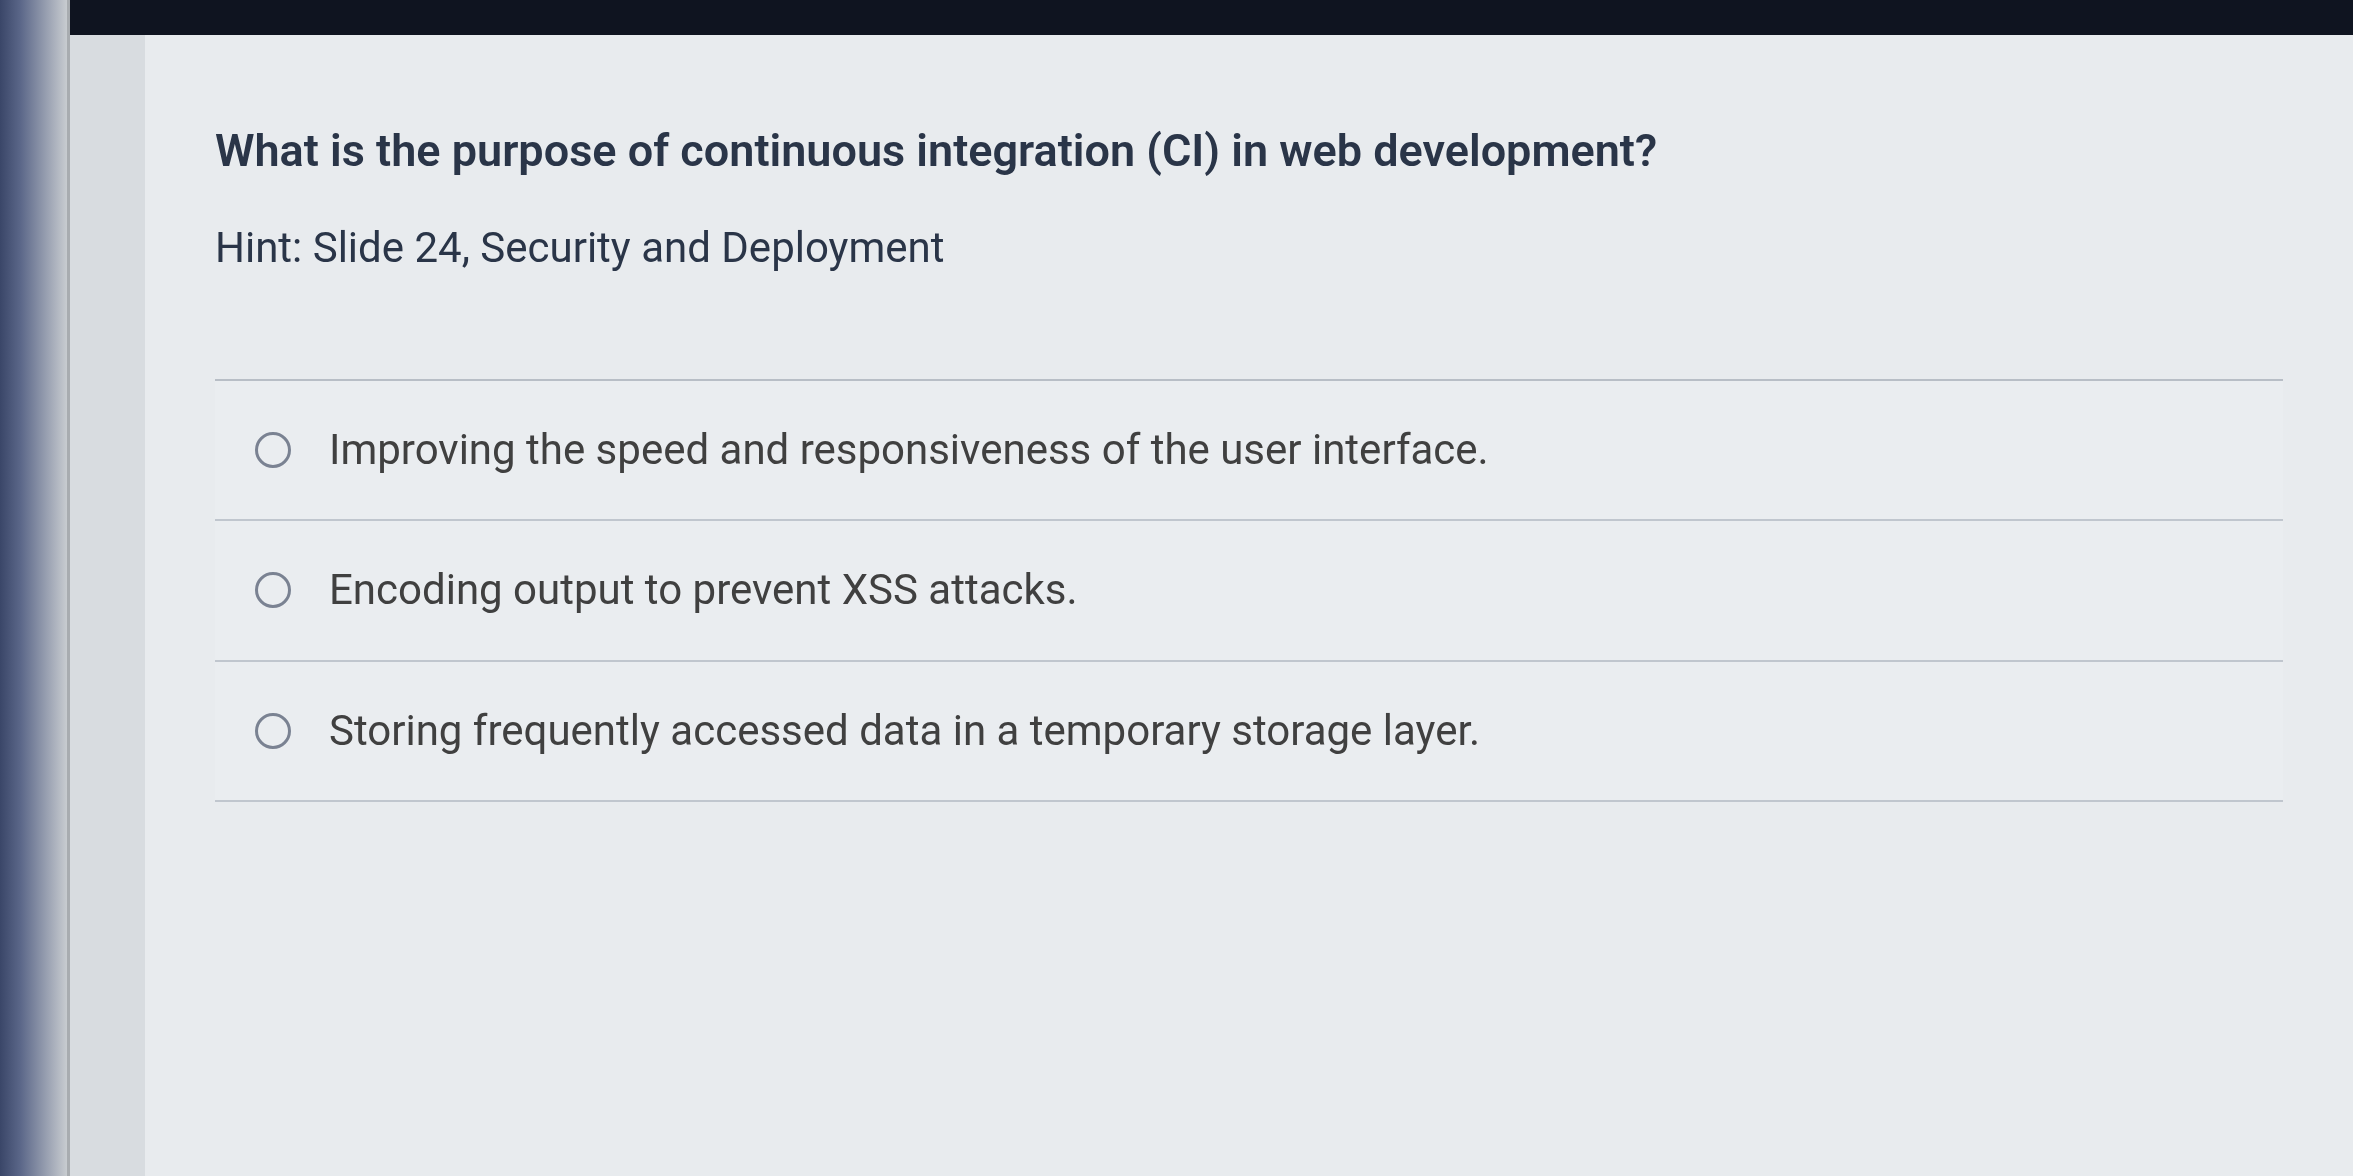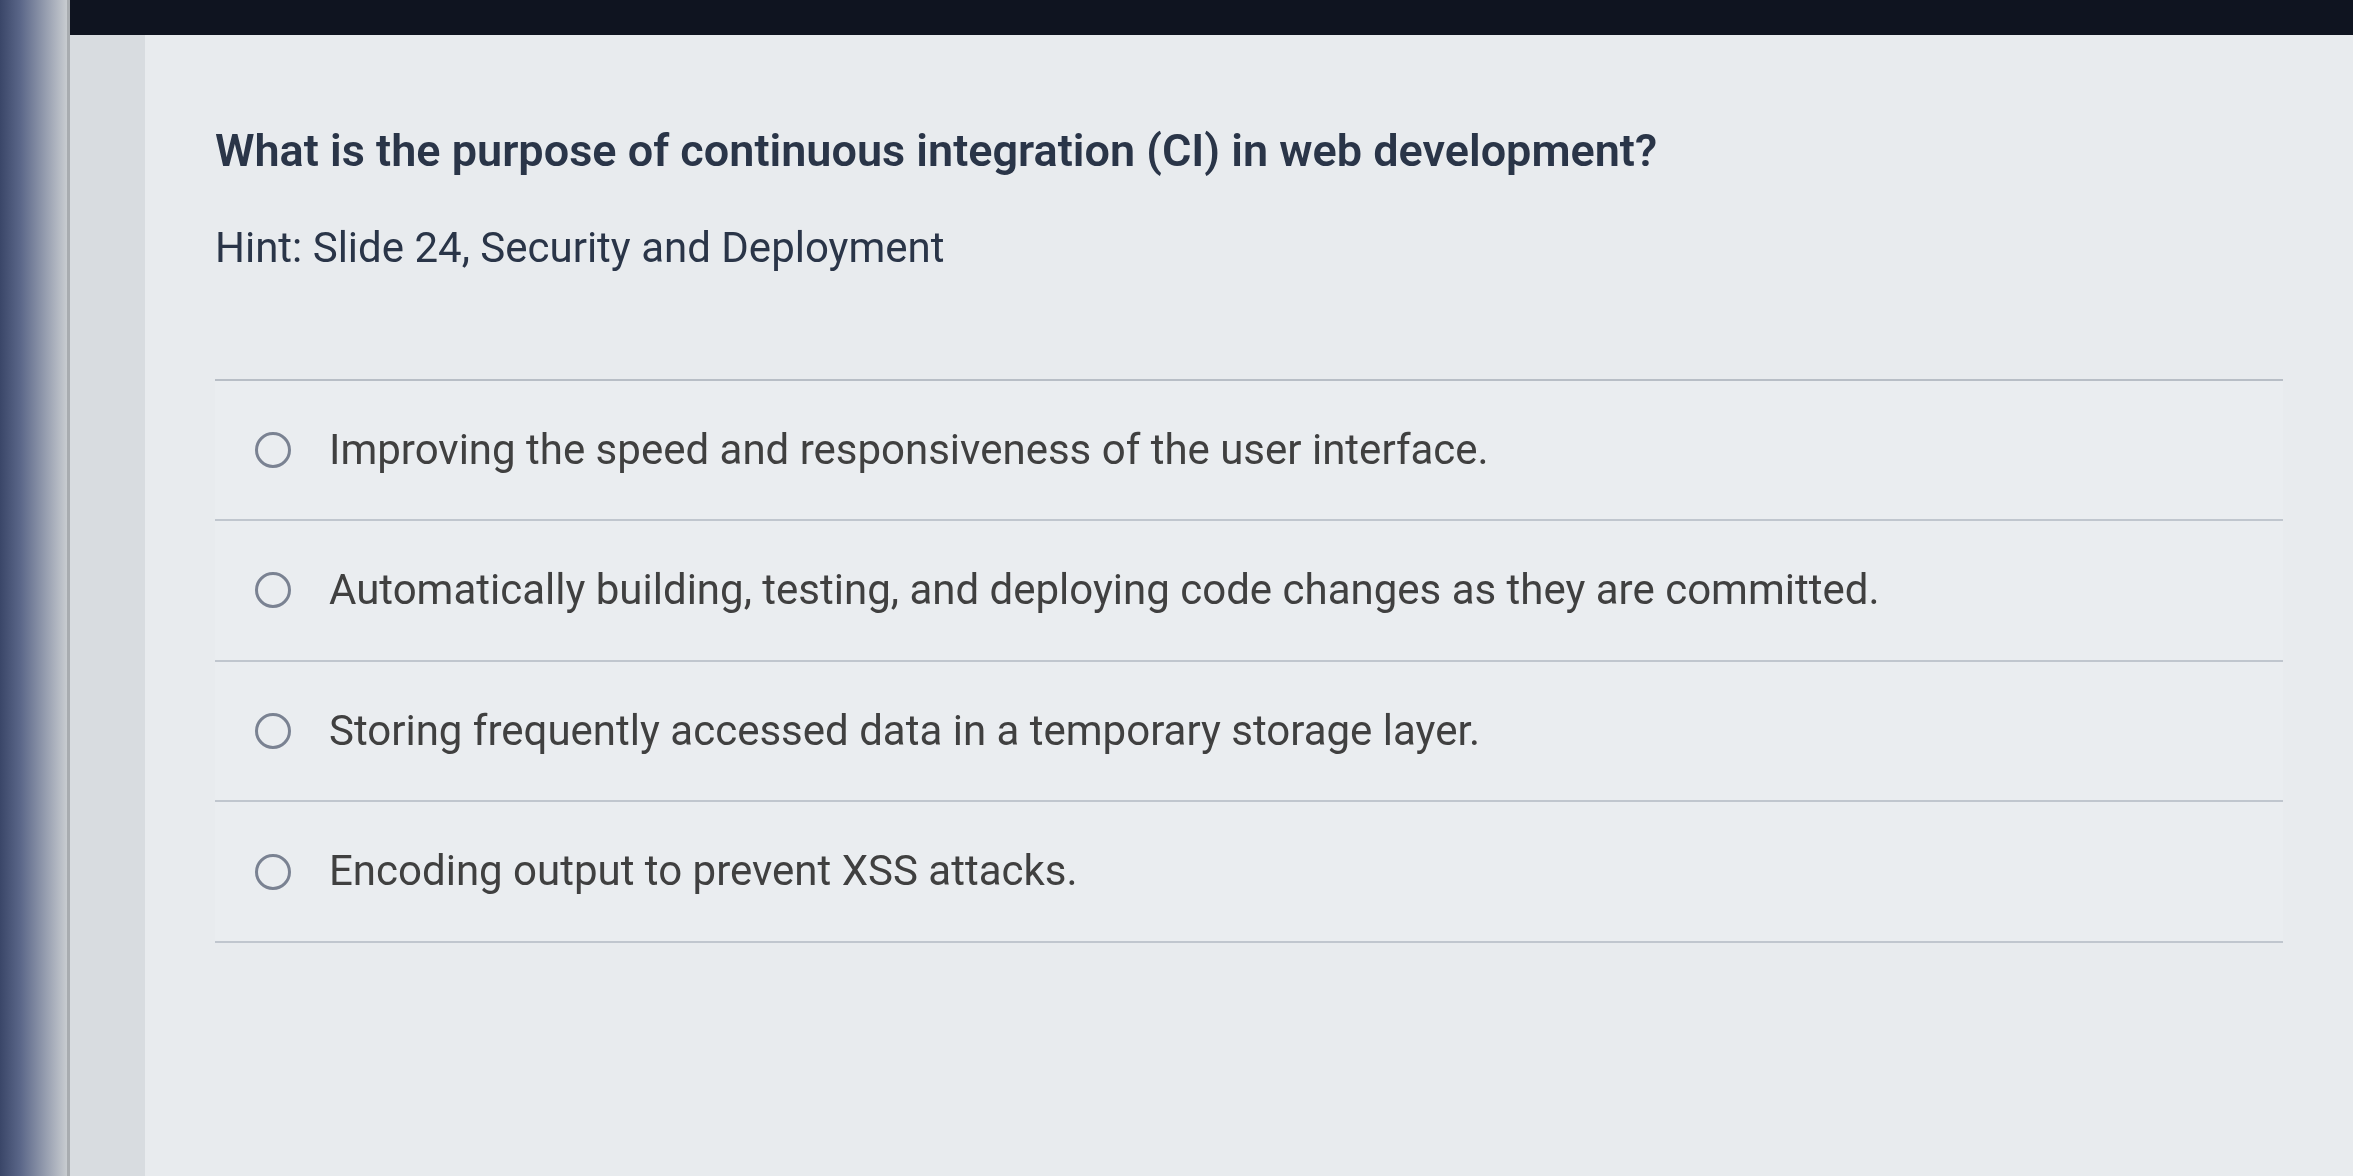--- a/index.html
+++ b/index.html
@@ -100,30 +100,26 @@
     <div class="question-text">What is the purpose of continuous integration (CI) in web development?</div>
     <div class="hint-text">Hint: Slide 24, Security and Deployment</div>
 
     <div class="options-container">
 
       <div class="option-row">
         <div class="radio-circle"></div>
         <div class="option-label">Improving the speed and responsiveness of the user interface.</div>
       </div>
 
+
       <div class="option-row">
         <div class="radio-circle"></div>
-        <div class="option-label">Automatically building, testing, and deploying code changes as they are committed.</div>
+        <div class="option-label">Encoding output to prevent XSS attacks.</div>
       </div>
 
       <div class="option-row">
         <div class="radio-circle"></div>
         <div class="option-label">Storing frequently accessed data in a temporary storage layer.</div>
       </div>
 
-      <div class="option-row">
-        <div class="radio-circle"></div>
-        <div class="option-label">Encoding output to prevent XSS attacks.</div>
-      </div>
-
     </div>
   </div>
 </div>
 
 </body></html>

